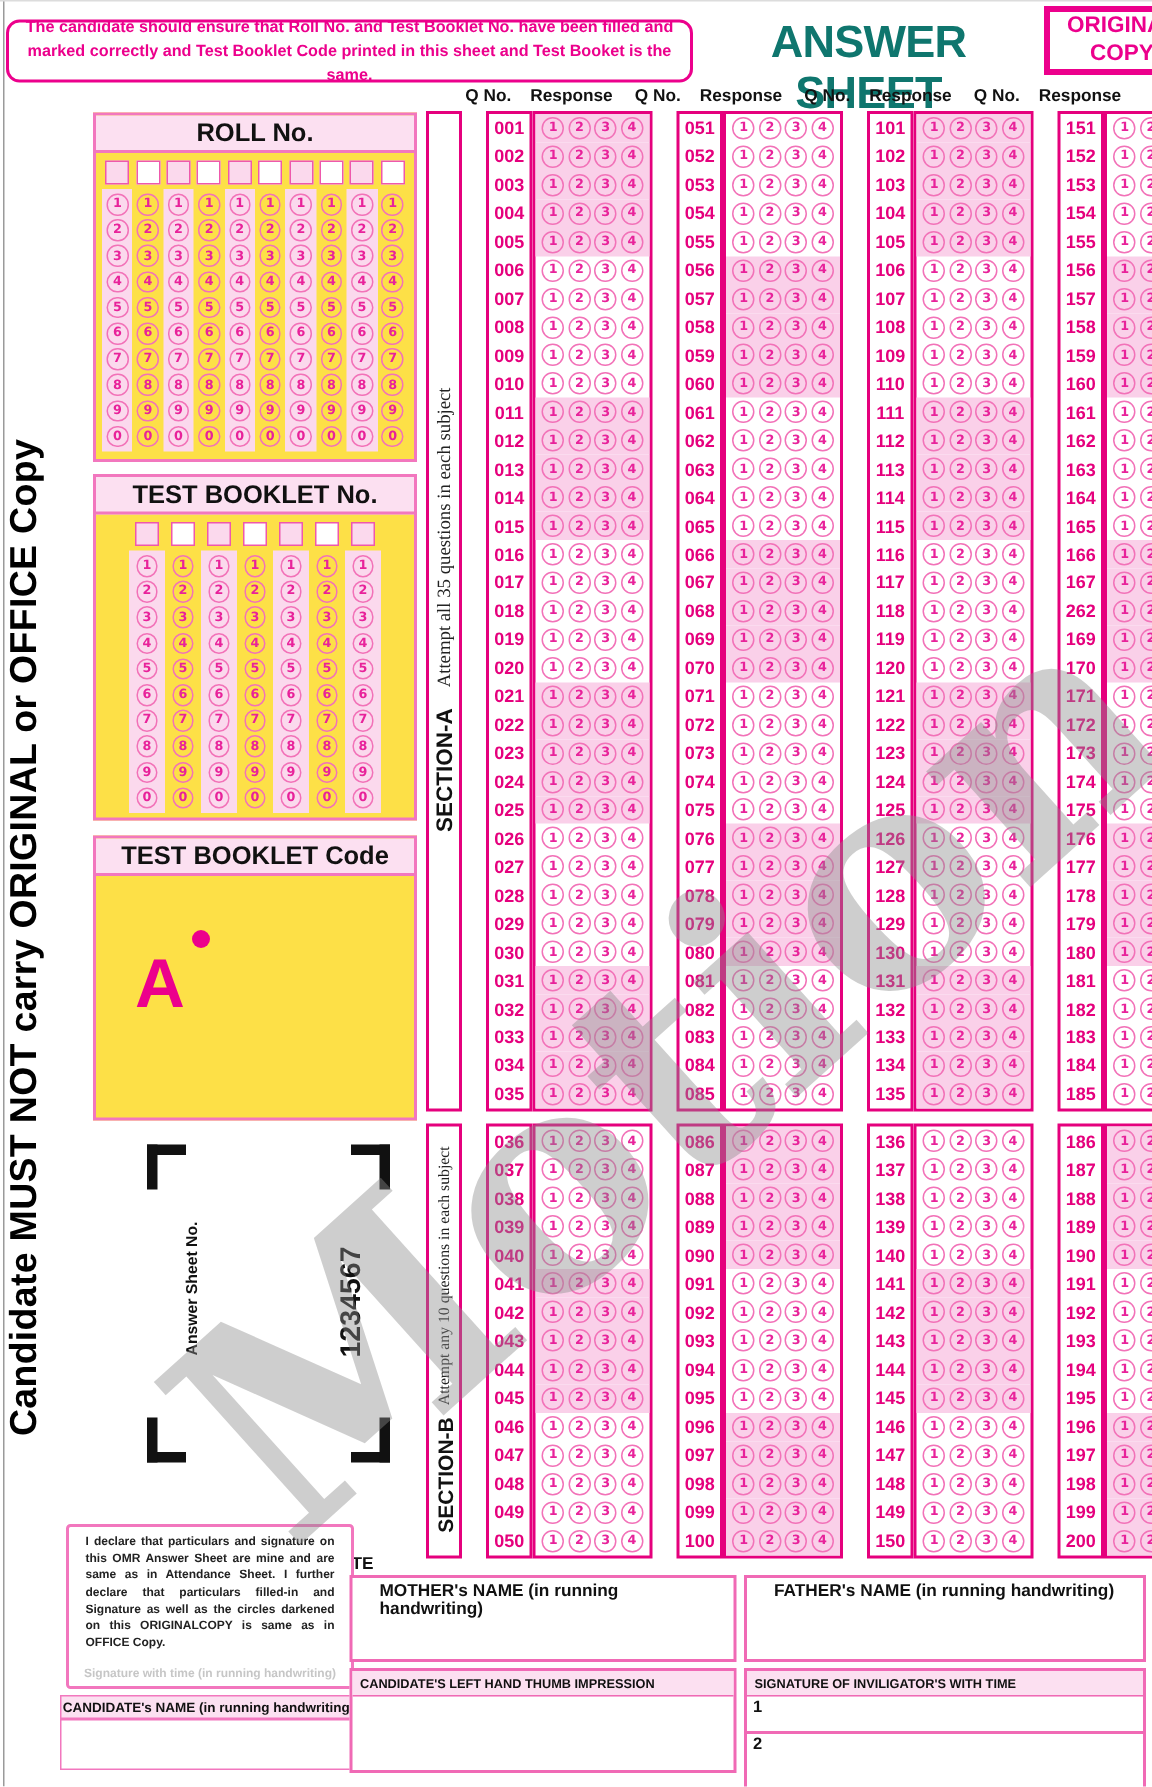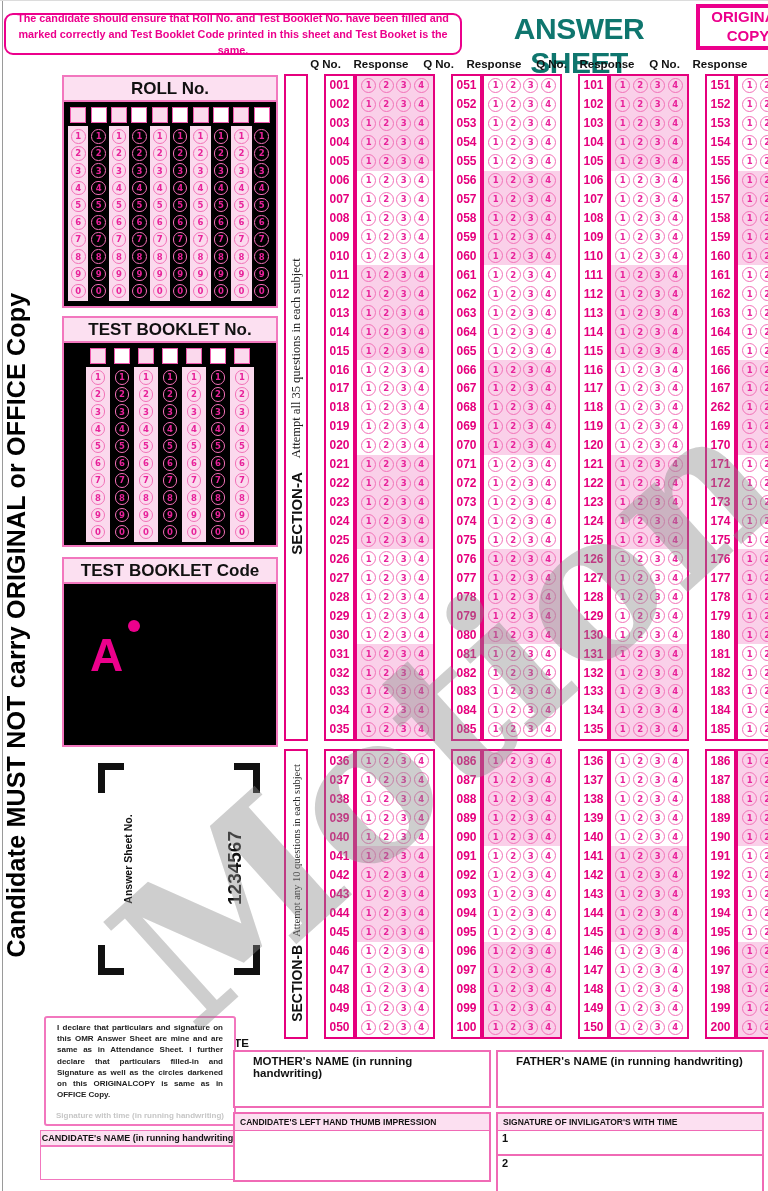--- a/index.html
+++ b/index.html
@@ -20,21 +20,21 @@
   .copy-box { position:absolute; left:696px; top:4px; width:104px; height:46px;
     border:4px solid #EC008C; color:#EC008C; font-weight:800; font-size:15px; line-height:1.25;
     display:flex; align-items:center; justify-content:center; text-align:center; padding:0 4px; }
 
   
   .side-note { position:absolute; left:2px; top:1010px; width:770px; height:36px;
     transform:rotate(-90deg); transform-origin:0 0; text-align:center;
     font-size:25px; font-weight:800; color:#000; letter-spacing:0.2px; }
 
   
-  .panel { position:absolute; left:62px; width:216px; border:2.5px solid #F277BE; background:#000000; }
+  .panel { position:absolute; left:62px; width:216px; border:2.5px solid #F277BE; background:#fde047; }
   .panel-header { height:25px; background:#FCE0F1; border-bottom:2px solid #F277BE;
     display:flex; align-items:center; justify-content:center; font-weight:800; font-size:17px; color:#111; }
   .roll-panel { top:75px; height:233px; }
   .booklet-panel { top:316px; height:231px; }
   .code-panel { top:557px; height:190px; }
   .panel-body { position:relative; width:100%; }
 
   .dg-wrap { display:flex; justify-content:center; padding-top:5px; }
   .dg-col { display:flex; flex-direction:column; align-items:center; }
   .roll-grid .dg-col { width:20.4px; }

